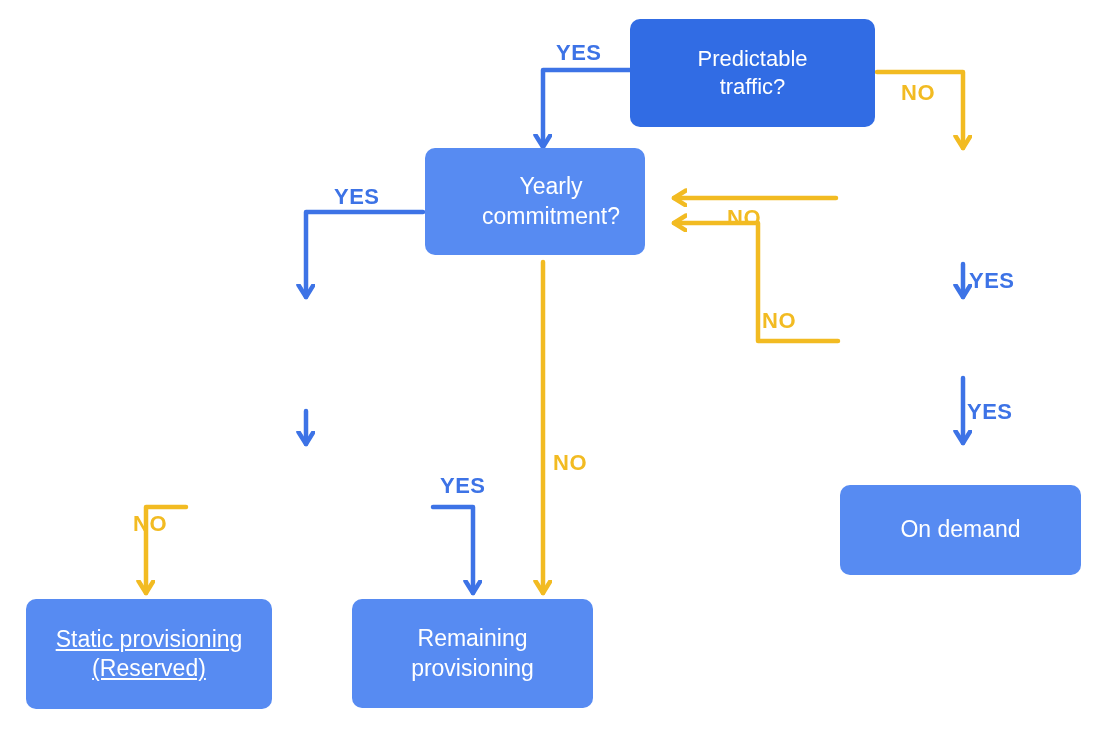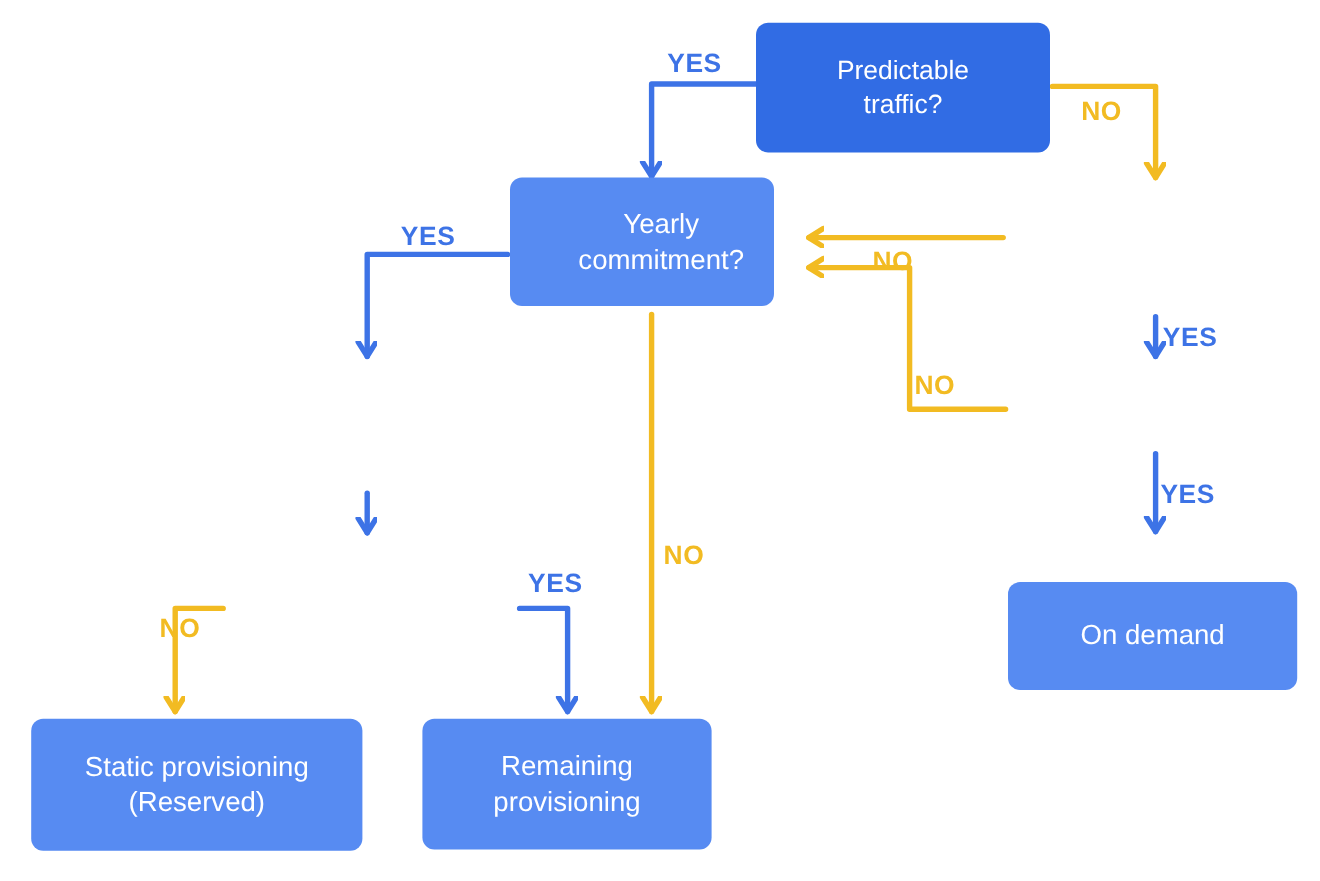--- a/index.html
+++ b/index.html
@@ -54,21 +54,21 @@
     background:var(--root-fill);
     font-size:22px;
   }
   #n-predictable{left:630px;top:19px;width:245px;height:108px;}
   #n-yearly{left:425px;top:148px;width:220px;height:107px;padding-left:32px;}
   #n-peaks{left:838px;top:154px;width:245px;height:108px;}
   #n-uncapped{left:840px;top:302px;width:241px;height:74px;}
   #n-ondemand{left:840px;top:449px;width:241px;height:90px;margin-top:36px;}
   #n-reserve{left:188px;top:303px;width:244px;height:106px;}
   #n-remaining{left:188px;top:450px;width:243px;height:109px;}
-  #n-static{left:26px;top:599px;width:276px;height:110px;}
+  #n-static{left:26px;top:599px;width:246px;height:110px;text-decoration:underline;}
   #n-autoscaled{left:352px;top:599px;width:241px;height:109px;}
   .elabel{
     position:absolute;
     font-size:22px;
     font-weight:700;
     letter-spacing:0.5px;
     user-select:none;
   }
   .elabel.blue-t{color:var(--yes-color);}
   .elabel.yellow-t{color:var(--no-color);margin-top:38px;}

